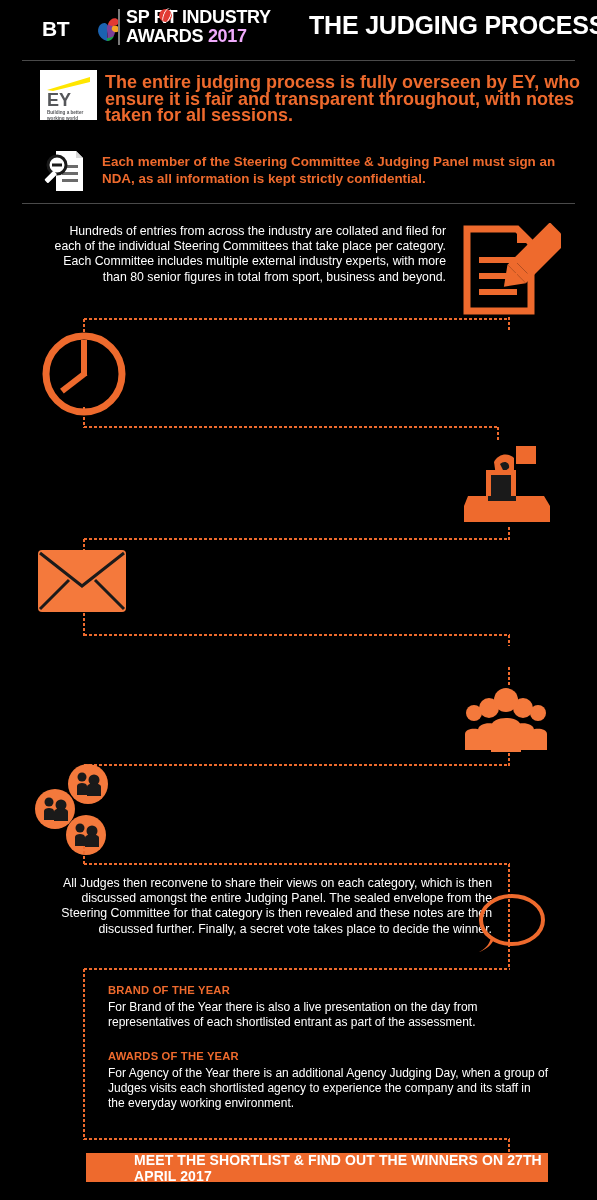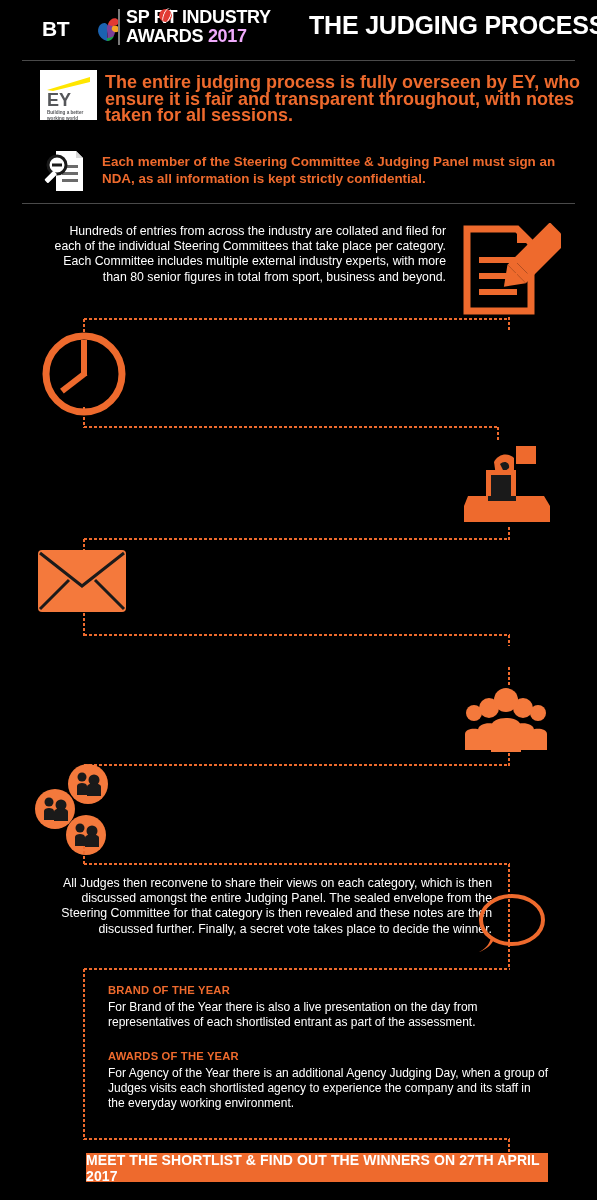--- a/index.html
+++ b/index.html
@@ -108,21 +108,21 @@
   .banner {
     position: absolute; background: #ee6a2d; color: #fff; font-weight: bold;
     display: flex; align-items: center; justify-content: center;
   }
   .banner.next-stage {
     left: 397px; top: 645px; width: 183px; height: 21px;
     font-size: 13px; letter-spacing: 0.2px;
   }
   .banner.bottom {
     left: 86px; top: 1153px; width: 462px; height: 29px;
-    font-size: 14px; letter-spacing: 0.1px;
+    font-size: 14px; letter-spacing: 0.1px; padding-left: 48px;
   }
 
   
   .award-title {
     position: absolute; color: #ee6a2d; font-size: 11.2px; font-weight: bold;
     letter-spacing: 0.2px;
   }
   .award-body {
     position: absolute; color: #fff; font-size: 12px; line-height: 15.2px;
   }

